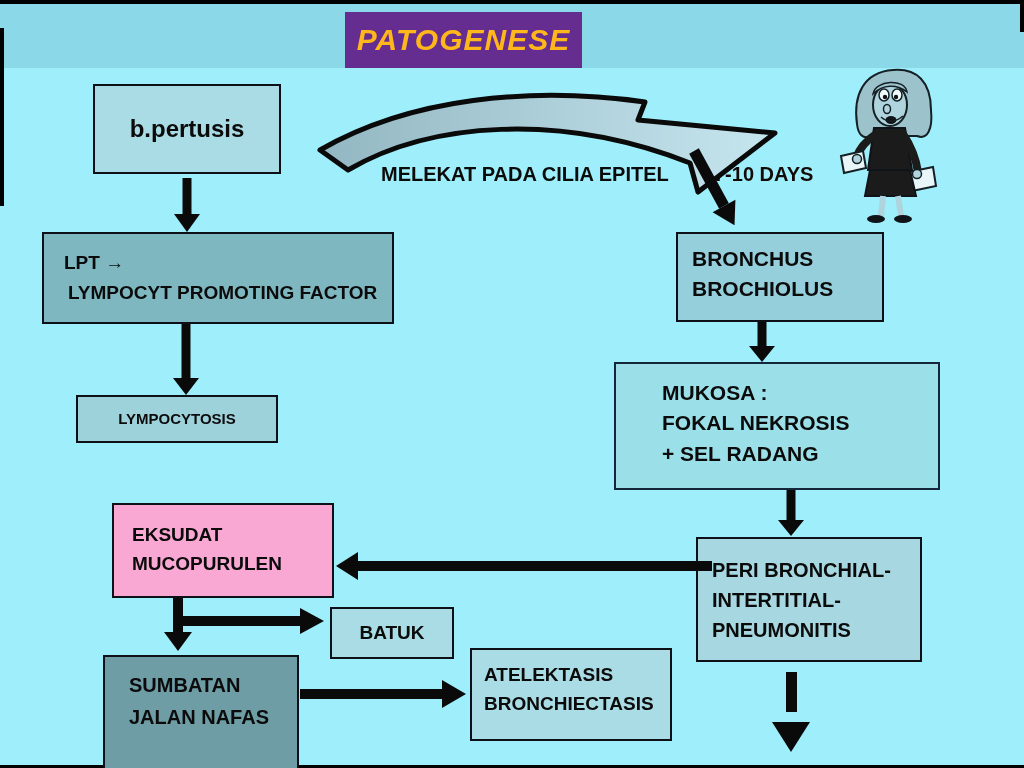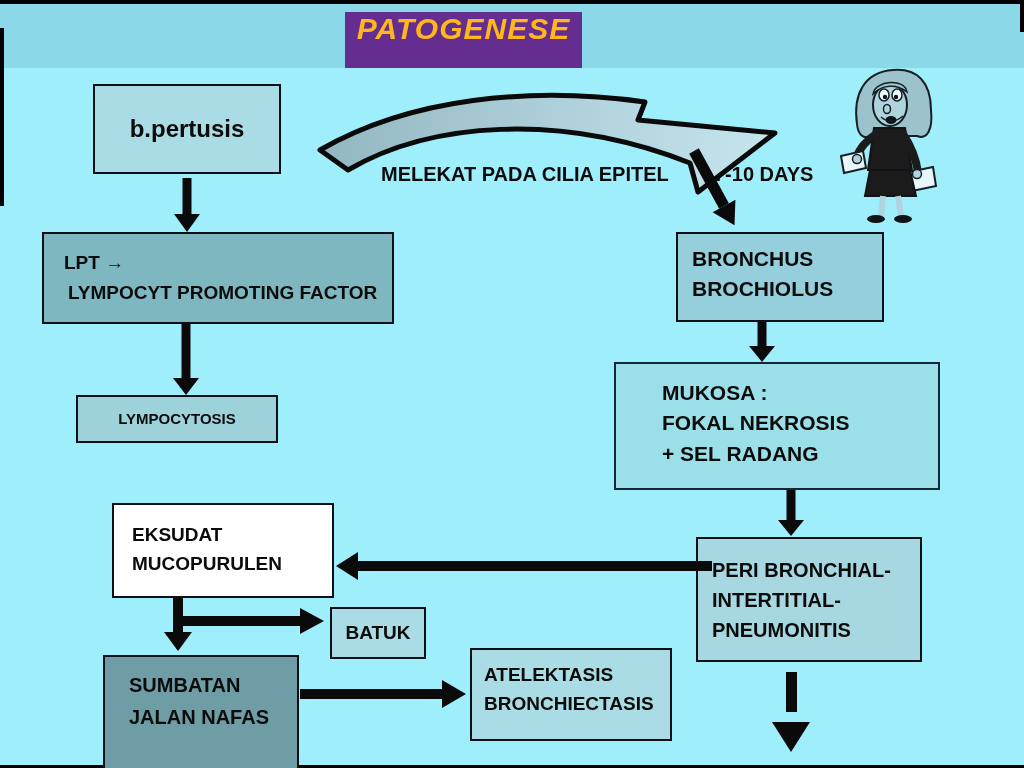--- a/index.html
+++ b/index.html
@@ -10,21 +10,21 @@
     color:#0b0b0b;
   }
   .topbar{position:absolute;left:0;top:0;width:1024px;height:4px;background:#000;}
   .headband{position:absolute;left:0;top:4px;width:1024px;height:64px;background:#8BD8E8;}
   .bottombar{position:absolute;left:0;top:765px;width:1024px;height:3px;background:#000;}
   .edge-left{position:absolute;left:0;top:28px;width:4px;height:178px;background:#000;}
   .edge-right{position:absolute;left:1020px;top:4px;width:4px;height:28px;background:#000;}
 
   .title-box{
     position:absolute;left:345px;top:12px;width:237px;height:56px;
-    background:#662D91;display:flex;align-items:flex-start;justify-content:center;
+    background:#662D91;display:flex;align-items:center;justify-content:center;
   }
   .title-box span{
     font-size:30px;font-weight:bold;font-style:italic;color:#FFB71B;letter-spacing:1px;
   }
 
   .node{
     position:absolute;border:2px solid #0d1117;box-sizing:border-box;
     font-weight:bold;line-height:1.5;
   }
   .center{display:flex;align-items:center;justify-content:center;text-align:center;}
@@ -33,23 +33,23 @@
   .lpt{left:42px;top:232px;width:352px;height:92px;background:#7FB7C0;font-size:19px;
        padding:14px 0 0 20px;line-height:1.6;}
   .lpt .l2{padding-left:4px;}
   .lymphocytosis{left:76px;top:395px;width:202px;height:48px;background:#9ED2DB;font-size:15px;}
   .bronchus{left:676px;top:232px;width:208px;height:90px;background:#96CFDC;font-size:21px;
        padding:10px 0 0 14px;line-height:1.45;}
   .mukosa{left:614px;top:362px;width:326px;height:128px;background:#9BDFE9;font-size:21px;
        padding:14px 0 0 46px;line-height:1.45;border-color:#15253a;}
   .peri{left:696px;top:537px;width:226px;height:125px;background:#A7D7E0;font-size:20px;
        padding:16px 0 0 14px;line-height:1.5;}
-  .eksudat{left:112px;top:503px;width:222px;height:95px;background:#ffffff;font-size:19px;
+  .eksudat{left:112px;top:503px;width:222px;height:95px;background:#f9a8d4;font-size:19px;
        padding:16px 0 0 18px;line-height:1.5;}
-  .batuk{left:330px;top:607px;width:96px;height:52px;background:#A9DCE4;font-size:19px;}
+  .batuk{left:330px;top:607px;width:124px;height:52px;background:#A9DCE4;font-size:19px;}
   .sumbatan{left:103px;top:655px;width:196px;height:119px;background:#6F9DA6;font-size:20px;
        padding:12px 0 0 24px;line-height:1.6;}
   .atelektasis{left:470px;top:648px;width:202px;height:93px;background:#A9DCE4;font-size:19px;
        padding:10px 0 0 12px;line-height:1.55;}
 
   .flabel{position:absolute;font-weight:bold;font-size:20px;white-space:nowrap;}
   .melekat{left:381px;top:163px;}
   .days{left:714px;top:163px;color:#140a08;}
 
   svg.overlay{position:absolute;left:0;top:0;pointer-events:none;}

